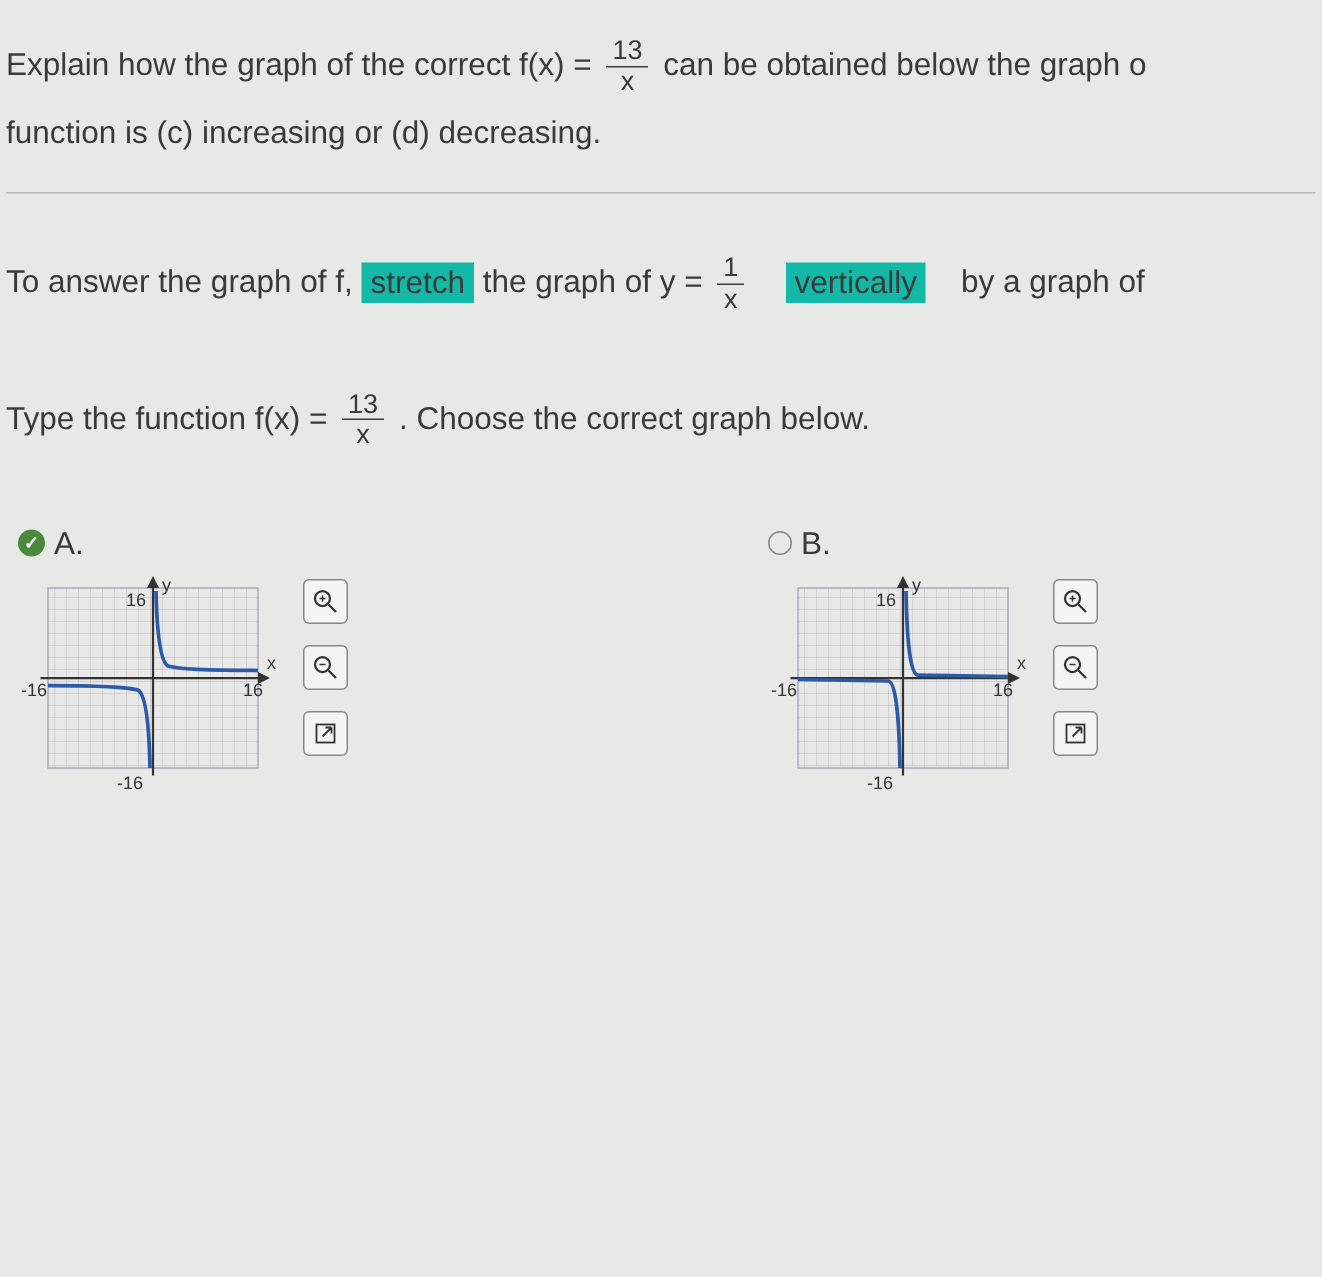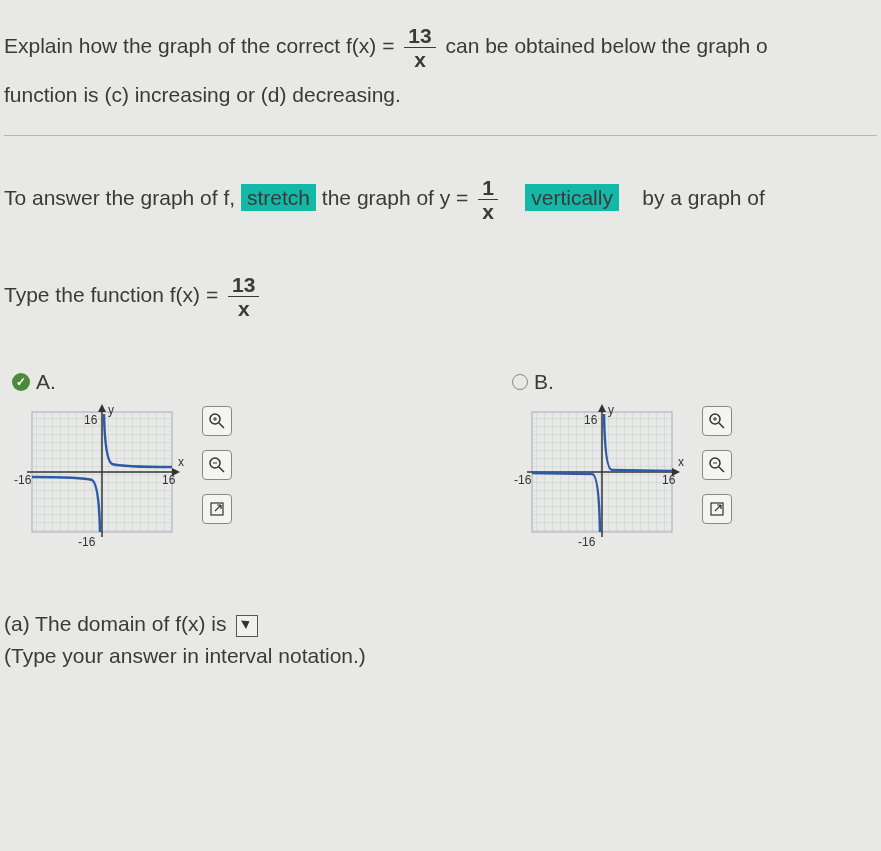--- a/index.html
+++ b/index.html
@@ -12,24 +12,23 @@
       font-size: 21px;
       line-height: 1.5;
       overflow: hidden;
     }
     .content { padding: 24px 4px 0 4px; }
     .question-text { margin-bottom: 8px; }
     .frac {
       display: inline-block;
       text-align: center;
       vertical-align: middle;
-      font-size: 21px;
+      font-size: 18px;
       line-height: 1.1;
       margin: 0 4px;
-      font-weight: bold;
     }
     .frac .num { border-bottom: 1.5px solid #3a3a3a; padding: 0 4px; display: block; }
     .frac .den { padding: 0 4px; display: block; }
     .divider { border: none; border-top: 1px solid #b5b8b3; margin: 24px 0 40px 0; }
     .line2 { margin-top: 50px; margin-bottom: 50px; }
     .highlight { background: #14b8a6; padding: 2px 6px; }
     .options-row {
       display: flex;
       gap: 280px;
       margin-top: 30px;
@@ -98,20 +97,21 @@
     &nbsp;&nbsp;
     <span>by a graph of</span>
   </div>
 
   <div class="question-text line2">
     <span>Type the function f(x) =</span>
     <span class="frac">
       <span class="num">13</span>
       <span class="den">x</span>
     </span>
+    <span>. Choose the correct graph below.</span>
   </div>
 
   <div class="options-row">
 
     <div class="option">
       <div class="option-header">
         <span class="check-correct">✓</span>
         <span>A.</span>
       </div>
       <div class="graph-area">
@@ -210,20 +210,13 @@
             <svg width="16" height="16" viewBox="0 0 16 16">
                 <rect x="2" y="2" width="12" height="12" fill="none" stroke="#333" stroke-width="1.2"></rect>
                 <path d="M6 10 L12 4 M12 4 L12 8 M12 4 L8 4" fill="none" stroke="#333" stroke-width="1.2"></path>
               </svg>
           </div>
         </div>
       </div>
     </div>
   </div>
 
-  <div class="bottom">
-    <div>
-      <span>(a) The domain of f(x) is</span>
-      <span class="cursor-box"></span>
-    </div>
-    <div>(Type your answer in interval notation.)</div>
-  </div>
 </div>
 
 </body></html>

